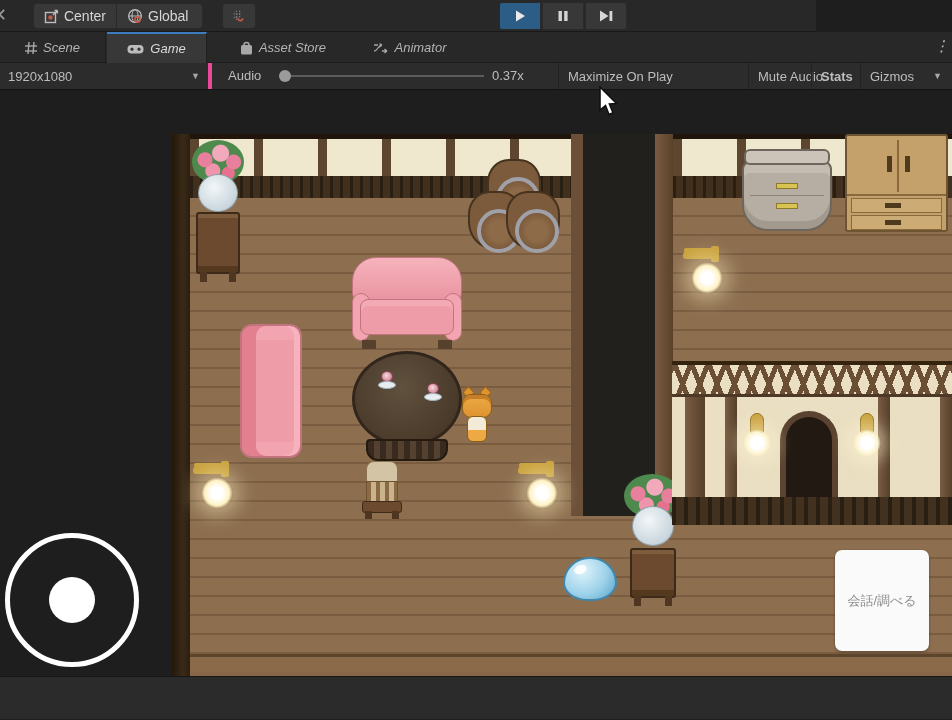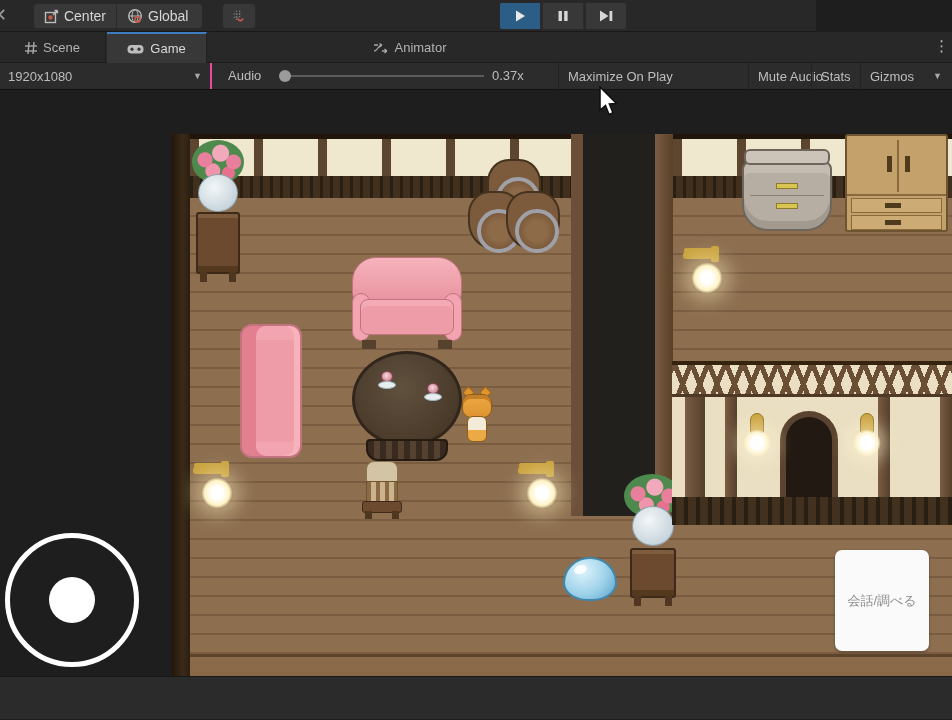--- a/index.html
+++ b/index.html
@@ -14,45 +14,45 @@
     font-size:14px; display:flex; align-items:center; gap:5px; padding:0 10px; border:1px solid #2a2a2a; }
   #btn-center { left:33px; width:84px; border-radius:4px 0 0 4px; }
   #btn-global { left:117px; width:86px; border-radius:0 4px 4px 0; border-left:none; }
   #btn-snap { left:222px; width:34px; justify-content:center; border-radius:4px; }
   .play-btn { position:absolute; top:2px; width:42px; height:28px; background:#383838;
     display:flex; align-items:center; justify-content:center; border:1px solid #2a2a2a; }
   #btn-play { left:499px; background:#2c5d87; border-radius:3px 0 0 3px; }
   #btn-pause { left:542px; }
   #btn-step { left:585px; border-radius:0 3px 3px 0; }
 
-  #tab-bar { position:relative; width:952px; height:31px; background:#282828; border-bottom:1px solid #1c1c1c; }
+  #tab-bar { position:relative; width:952px; height:31px; background:#282828; border-bottom:1px solid #1c1c1c;font-style:italic; }
   .tab { position:absolute; top:0; height:31px; display:flex; align-items:center; justify-content:center;
     gap:6px; color:#b3b3b3; font-size:13px; border-right:1px solid #1f1f1f; }
   .tab.active { background:#383838; color:#d9d9d9; border-top:2px solid #3e7cc0; }
   #tab-scene { left:0; width:106px; }
   #tab-game { left:107px; width:100px; }
   #tab-asset { left:218px; width:130px; border-right:none; }
   #tab-animator { left:352px; width:116px; border-right:none; }
   #tab-package { left:478px; width:186px; border-right:none; }
   #tab-overflow { position:absolute; right:4px; top:5px; color:#bdbdbd; font-size:15px; width:14px; text-align:center; }
 
   #game-toolbar { position:relative; width:952px; height:27px; background:#2c2c2c; border-bottom:1px solid #121212;
     color:#bdbdbd; font-size:13px; }
   #res-dropdown { position:absolute; left:0; top:0; width:212px; height:26px; display:flex;
-    align-items:center; padding:0 8px; border-right:2px solid #ec4899; }
+    align-items:center; padding:0 8px; border-right:4px solid #ec4899; }
   #res-arrow { position:absolute; right:8px; font-size:9px; color:#a8a8a8; }
   #scale-label { position:absolute; left:228px; top:5px; }
   #scale-track { position:absolute; left:282px; top:12px; width:202px; height:2px; background:#5c5c5c; }
   #scale-handle { position:absolute; left:279px; top:7px; width:12px; height:12px; border-radius:50%; background:#9b9b9b; }
   #scale-value { position:absolute; left:492px; top:5px; }
   .gt-btn { position:absolute; top:0; height:26px; display:flex; align-items:center; padding:0 9px;
     border-left:1px solid #222; }
   #btn-maximize { left:558px;align-items:center; }
   #btn-mute { left:748px; }
-  #btn-stats { left:811px; }
+  #btn-stats { left:811px;font-weight:bold; }
   #btn-gizmos { left:860px; }
   #gizmos-arrow { position:absolute; left:933px; top:8px; font-size:9px; color:#a8a8a8; }
 
   
   #game-viewport { position:relative; width:952px; height:586px; background:#1e1e1e; overflow:hidden; }
   #bottom-strip { width:952px; height:43px; background:#2b2b2b; border-top:1px solid #171717; }
 
   
   #wall-left { left:172px; top:44px; width:18px; height:542px; background:linear-gradient(90deg,#241709,#3a2a18 60%,#2c1f10); }
   .windows { top:44px; height:42px; border-top:5px solid #20150b;
@@ -280,20 +280,27 @@
 
   <div class="tab active" id="tab-game">
     <svg width="17" height="12" viewBox="0 0 17 12">
       <rect x="0.5" y="2" width="16" height="8.5" rx="4" fill="#bdbdbd"></rect>
       <circle cx="5" cy="6.2" r="1.6" fill="#383838"></circle>
       <circle cx="12" cy="6.2" r="1.6" fill="#383838"></circle>
     </svg>
     <span>Game</span>
   </div>
 
+  <div class="tab" id="tab-asset">
+    <svg width="13" height="14" viewBox="0 0 13 14">
+      <rect x="1" y="4" width="11" height="9.5" rx="1.5" fill="#a8a8a8"></rect>
+      <path d="M4 4 a2.5 2.5 0 0 1 5 0" stroke="#a8a8a8" stroke-width="1.5" fill="none"></path>
+    </svg>
+    <span>Asset Store</span>
+  </div>
 
   <div class="tab" id="tab-animator">
     <svg width="15" height="12" viewBox="0 0 15 12">
       <path d="M1 9 C5 9 5 3 9 3 M9 3 L6.5 1.5 M9 3 L6.5 5 M1 3 L5 3 M9 9 L14 9 M14 9 L11.5 7 M14 9 L11.5 11" stroke="#a8a8a8" stroke-width="1.3" fill="none"></path>
     </svg>
     <span>Animator</span>
   </div>
 
 
   <div id="tab-overflow">⋮</div>

